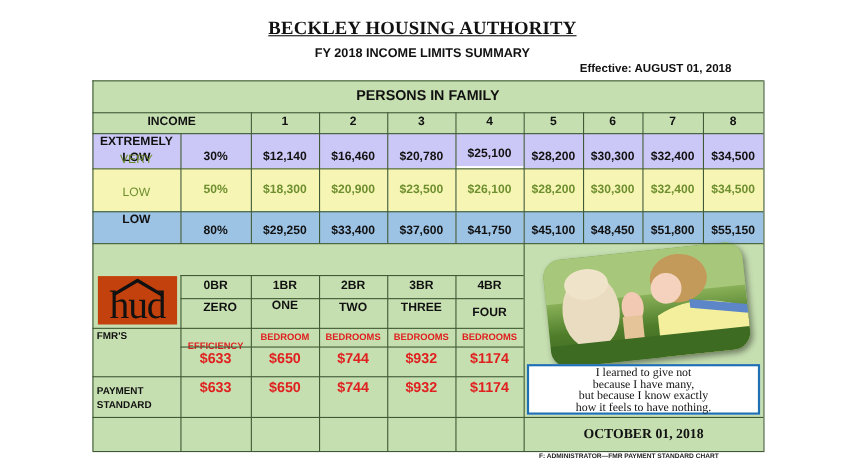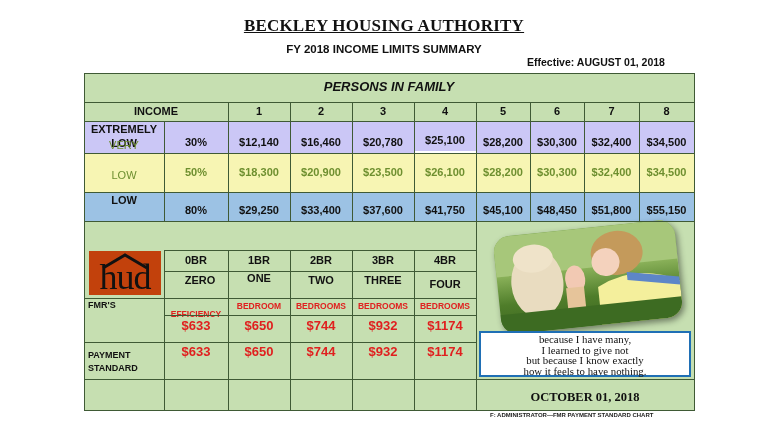--- a/index.html
+++ b/index.html
@@ -25,21 +25,21 @@
     font-family:"Liberation Serif",serif;font-size:10.8px;line-height:10.5px;text-align:center;color:#111;padding-top:1px;}
 </style>
 </head>
 <body>
 
 <div class="abs title">BECKLEY HOUSING AUTHORITY</div>
 <div class="abs subtitle">FY 2018 INCOME LIMITS SUMMARY</div>
 <div class="abs effective">Effective:  AUGUST 01, 2018</div>
 
 <div>
-  <div class="cell g" style="left:84px;top:73px;width:610px;height:29px;font-size:13px;font-style:italic;">PERSONS IN FAMILY</div>
+  <div class="cell g" style="left:84px;top:73px;width:610px;height:29px;font-size:13px;">PERSONS IN FAMILY</div>
   <div class="cell g" style="left:84px;top:102px;width:144px;height:19px;">INCOME</div>
 
   <div class="cell g" style="left:228px;top:102px;width:62px;height:19px;">1</div>
   <div class="cell g" style="left:290px;top:102px;width:62px;height:19px;">2</div>
   <div class="cell g" style="left:352px;top:102px;width:62px;height:19px;">3</div>
   <div class="cell g" style="left:414px;top:102px;width:62px;height:19px;">4</div>
   <div class="cell g" style="left:476px;top:102px;width:54px;height:19px;">5</div>
   <div class="cell g" style="left:530px;top:102px;width:54px;height:19px;">6</div>
   <div class="cell g" style="left:584px;top:102px;width:55px;height:19px;">7</div>
   <div class="cell g" style="left:639px;top:102px;width:55px;height:19px;">8</div>
@@ -140,27 +140,27 @@
     <rect x="68" y="58" width="18" height="26" fill="#e6c49a"></rect>
     <ellipse cx="122" cy="28" rx="26" ry="22" fill="#c49a5b"></ellipse>
     <ellipse cx="110" cy="36" rx="14" ry="14" fill="#f4d2bd"></ellipse>
     <path d="M100 60 Q140 40 182 62 L182 98 L100 98 Z" fill="#f4ef9c"></path>
     <path d="M130 48 L182 58 L182 66 L130 56 Z" fill="#5d86c8"></path>
     <rect x="0" y="78" width="182" height="20" fill="#3d6b22"></rect>
   </svg>
 </div>
 
 <div class="quote">
+  <div>I learned to give not</div>
   <div>because I have many,</div>
-  <div>I learned to give not</div>
   <div>but because I know exactly</div>
   <div>how it feels to have nothing.</div>
 </div>
 
-<div class="cell" style="left:476px;top:379px;width:218px;height:37px;font-family:'Liberation Serif',serif;font-size:12.5px;">OCTOBER 01, 2018</div>
+<div class="cell" style="left:476px;top:379px;width:218px;height:31px;font-family:'Liberation Serif',serif;font-size:12.5px;">OCTOBER 01, 2018</div>
 
 <div class="abs" style="left:490px;top:412px;font-weight:bold;font-size:6px;color:#222;">F: ADMINISTRATOR—FMR PAYMENT STANDARD CHART</div>
 
 <div>
   <div class="hl" style="left:84px;top:73px;width:610px;"></div>
   <div class="hl" style="left:84px;top:102px;width:610px;"></div>
   <div class="hl" style="left:84px;top:121px;width:610px;"></div>
   <div class="hl" style="left:84px;top:153px;width:610px;"></div>
   <div class="hl" style="left:84px;top:192px;width:610px;"></div>
   <div class="hl" style="left:84px;top:221px;width:610px;"></div>

